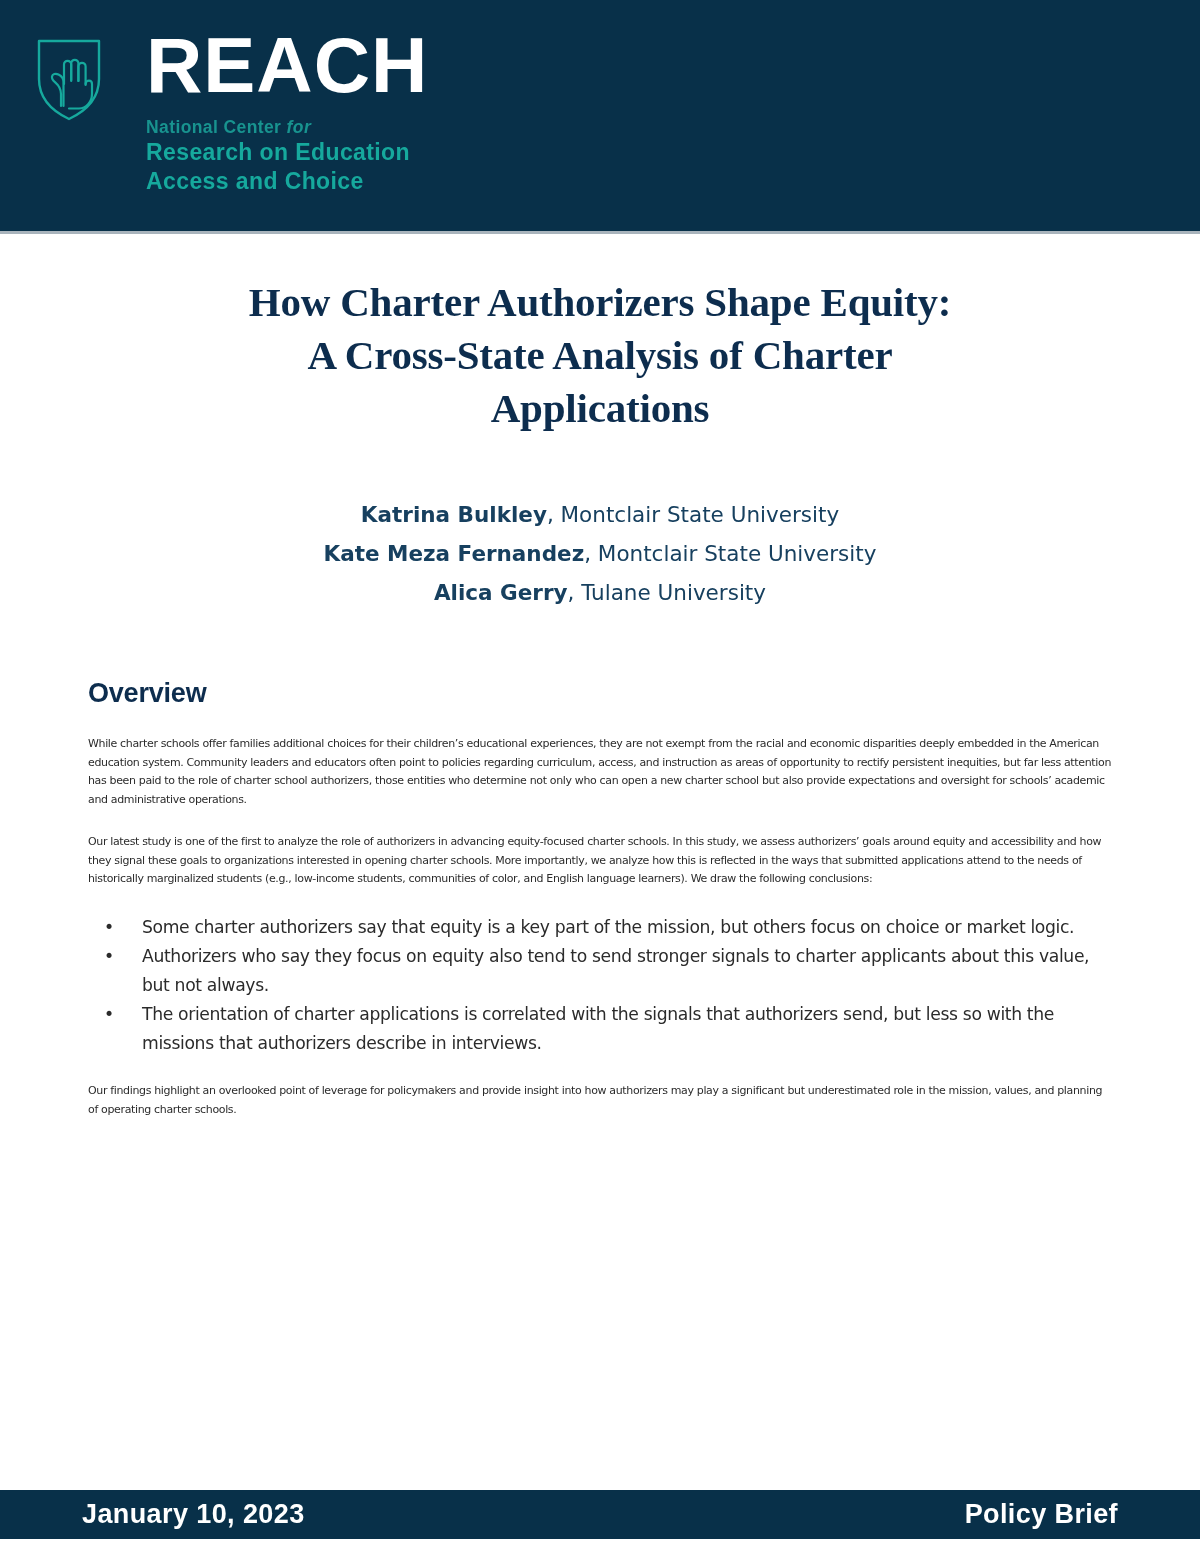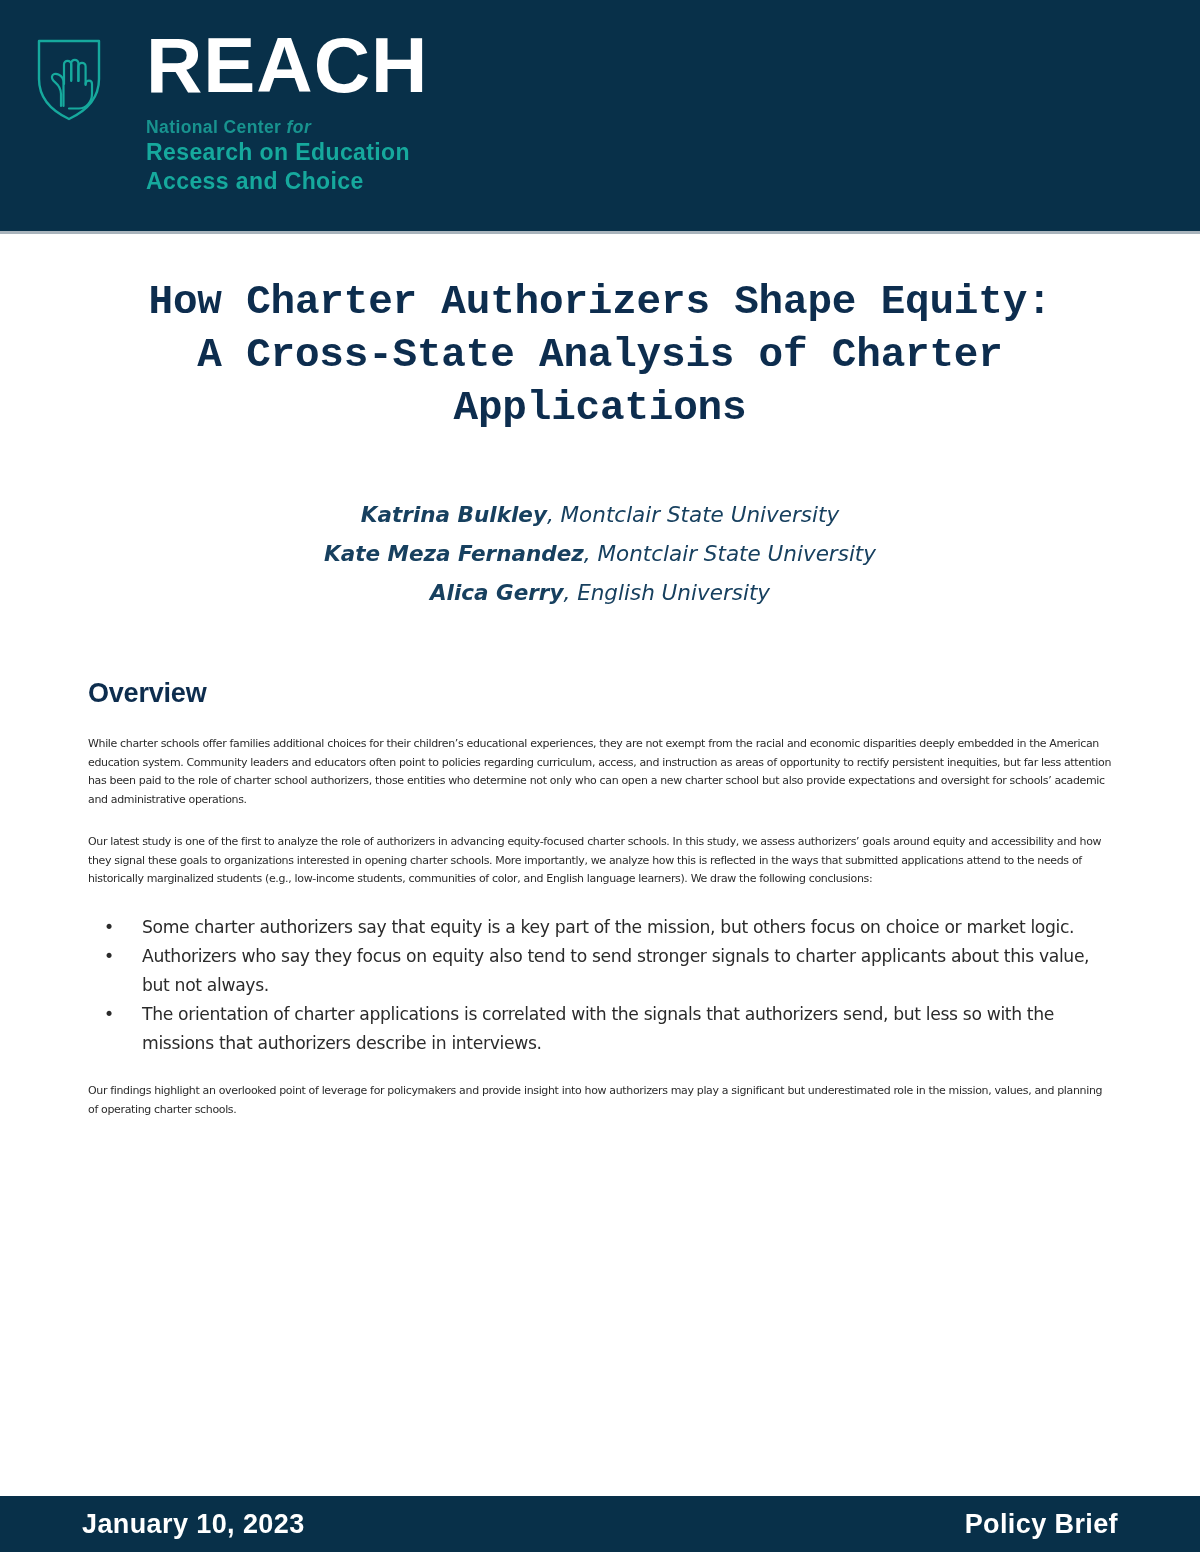--- a/index.html
+++ b/index.html
@@ -92,38 +92,37 @@
   }
 
   #title-block {
     margin-top: 42px;
     padding: 0 108px;
     text-align: center;
   }
   .doc-title-line {
     display: block;
     color: #0d2d4e;
-    font-family: Liberation Mono, monospace;
+    font-family: Liberation Serif, serif;
     font-weight: bold;
     font-size: 41px;
     line-height: 1.29;
     letter-spacing: -0.2px;
   }
 
   #authors-block {
     margin-top: 60px;
     text-align: center;
   }
   .author-row {
     font-family: "DejaVu Sans", sans-serif;
     font-size: 21.5px;
     color: #17405f;
     line-height: 1.82;
     white-space: nowrap;
-    font-style: italic;
   }
   .author-name {
     font-weight: bold;
   }
   .author-affil {
     font-weight: normal;
   }
 
   #content-block {
     margin-top: 66px;
@@ -170,23 +169,23 @@
     top: 0;
     font-size: 17.2px;
     line-height: 1.69;
     color: #2b2b2b;
   }
 
   
   #footer-band {
     position: absolute;
     left: 0;
-    bottom: 1px;
-    width: 1200px;
-    height: 56px;
+    bottom: 14px;
+    width: 1200px;
+    height: 49px;
     background: #083049;
     display: flex;
     align-items: center;
     justify-content: space-between;
     box-sizing: border-box;
     padding: 0 82px;
   }
   .footer-text {
     color: #ffffff;
     font-family: "Liberation Sans", sans-serif;
@@ -227,21 +226,21 @@
 
   <div id="title-block">
     <span class="doc-title-line">How Charter Authorizers Shape Equity:</span>
     <span class="doc-title-line">A Cross-State Analysis of Charter</span>
     <span class="doc-title-line">Applications</span>
   </div>
 
   <div id="authors-block">
     <div class="author-row"><span class="author-name">Katrina Bulkley</span><span class="author-affil">, Montclair State University</span></div>
     <div class="author-row"><span class="author-name">Kate Meza Fernandez</span><span class="author-affil">, Montclair State University</span></div>
-    <div class="author-row"><span class="author-name">Alica Gerry</span><span class="author-affil">, English University</span></div>
+    <div class="author-row"><span class="author-name">Alica Gerry</span><span class="author-affil">, Tulane University</span></div>
   </div>
 
   <div id="content-block">
     <h2 id="overview-heading">Overview</h2>
 
     <p class="body-para">While charter schools offer families additional choices for their children’s educational experiences, they are not exempt from the racial and economic disparities deeply embedded in the American education system. Community leaders and educators often point to policies regarding curriculum, access, and instruction as areas of opportunity to rectify persistent inequities, but far less attention has been paid to the role of charter school authorizers, those entities who determine not only who can open a new charter school but also provide expectations and oversight for schools’ academic and administrative operations.</p>
 
     <p class="body-para">Our latest study is one of the first to analyze the role of authorizers in advancing equity-focused charter schools. In this study, we assess authorizers’ goals around equity and accessibility and how they signal these goals to organizations interested in opening charter schools. More importantly, we analyze how this is reflected in the ways that submitted applications attend to the needs of historically marginalized students (e.g., low-income students, communities of color, and English language learners). We draw the following conclusions:</p>
 
     <ul id="conclusions-list">

